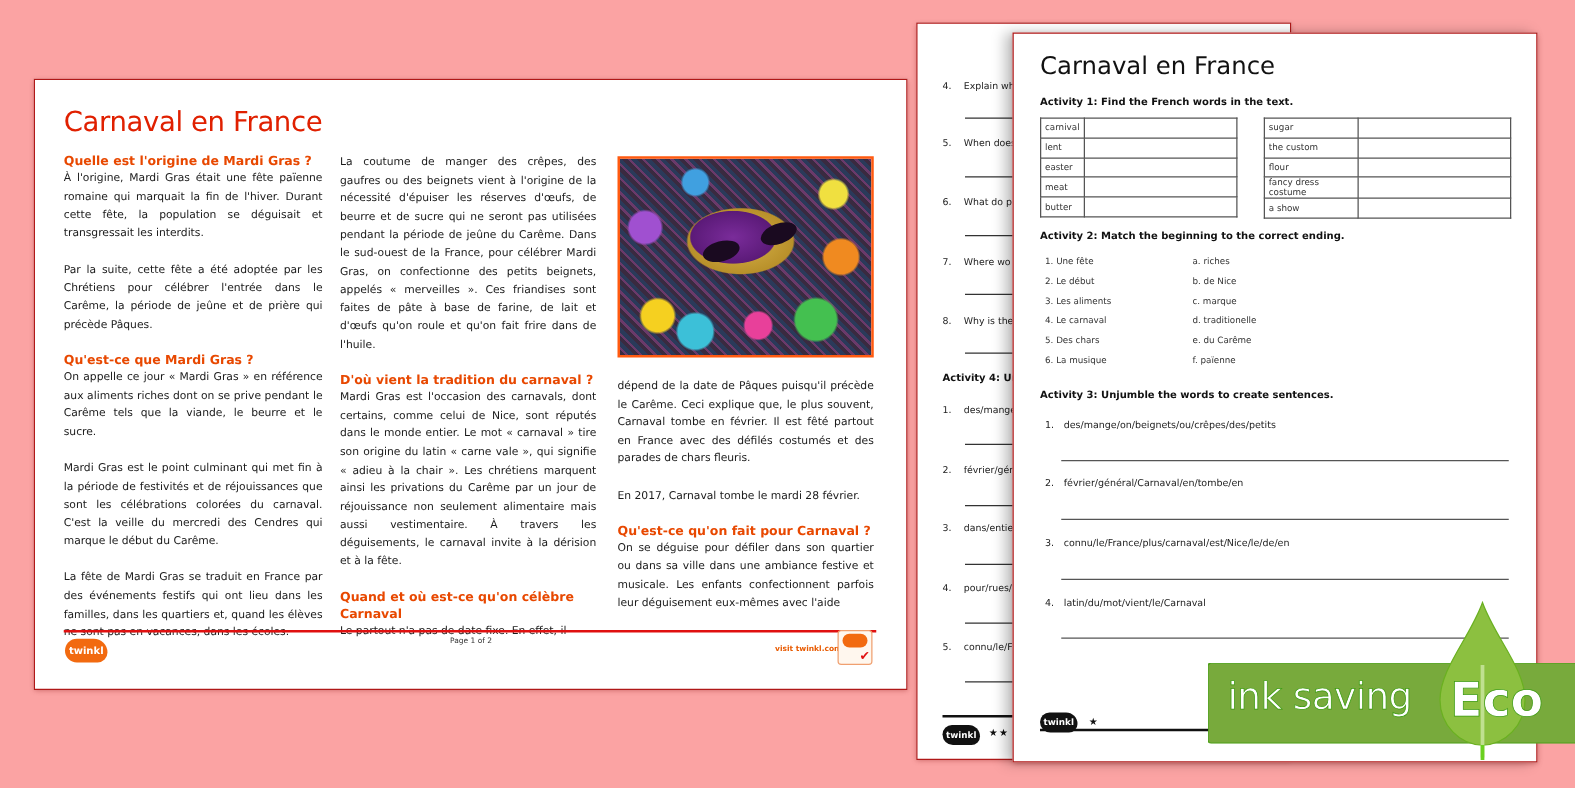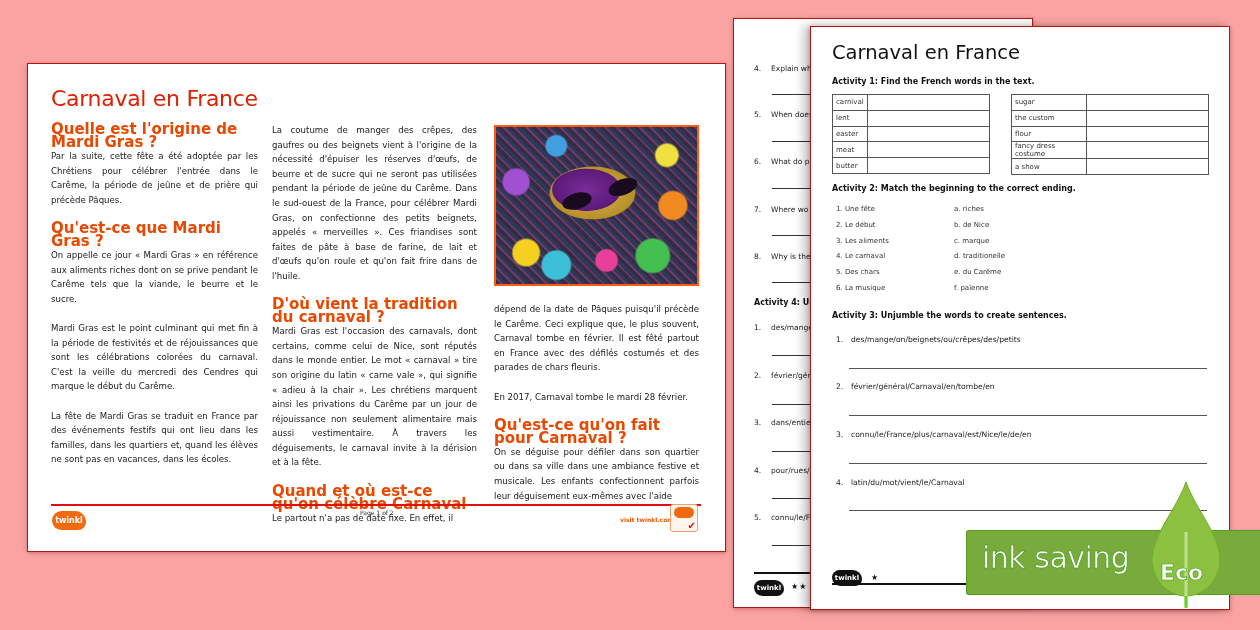--- a/index.html
+++ b/index.html
@@ -13,21 +13,21 @@
     box-shadow: 0 1px 4px rgba(120,0,0,0.35);
   }
   .p1-title {
     position: absolute; left: 23px; top: 22px;
     font-family: "DejaVu Sans", sans-serif; font-size: 22px; color: #e02000; letter-spacing: -0.3px;
   }
   .col { position: absolute; font-size: 8.6px; line-height: 14.6px; color: #1a1a1a; text-align: justify; }
   .col.c1 { left: 23px; top: 59px; width: 207px; }
   .col.c2 { left: 244px; top: 59px; width: 205px; }
   .col.c3 { left: 466px; top: 238px; width: 205px; }
-  .col h3 { font-size: 15px; line-height: 13px; color: #e84800; font-weight: bold; text-align: left; }
+  .col h3 { font-size: 10px; line-height: 13px; color: #e84800; font-weight: bold; text-align: left; }
   .col p { margin-bottom: 14.6px; }
   .col p.tight { margin-bottom: 0; }
   .photo {
     position: absolute; left: 466px; top: 61px; width: 205px; height: 161px;
     border: 2px solid #ff5a10; overflow: hidden;
     background:
       radial-gradient(ellipse 28% 22% at 45% 40%, #7a2c9a 0%, #5b1a78 60%, transparent 62%),
       radial-gradient(ellipse 38% 30% at 48% 42%, #d8b24a 0%, #b8902a 55%, transparent 57%),
       radial-gradient(circle at 15% 80%, #f5d020 0 6%, transparent 7%),
       radial-gradient(circle at 30% 88%, #3cc0d8 0 7%, transparent 8%),
@@ -99,32 +99,33 @@
   }
   .eco-text {
     position: absolute; left: 982px; top: 540px; font-size: 30px; color: #fff;
     font-family: "DejaVu Sans", sans-serif; letter-spacing: -0.5px;
     -webkit-text-stroke: 0.6px #3c9a10;
   }
   .leaf {
     position: absolute; left: 1146px; top: 480px; width: 80px; height: 128px;
   }
   .eco-word {
-    position: absolute; left: 1160px; top: 538px; font-size: 22px; font-weight: bold; color: #fff; margin-top: 22px;
+    position: absolute; left: 1160px; top: 538px; font-size: 38px; font-weight: bold; color: #fff;
     -webkit-text-stroke: 0.6px #3c9a10;
   }
 </style>
 </head>
 <body>
 
 <div class="page1">
   <div class="p1-title">Carnaval en France</div>
 
   <div class="col c1">
     <h3>Quelle est l'origine de Mardi Gras ?</h3>
+    <p>À l'origine, Mardi Gras était une fête païenne romaine qui marquait la fin de l'hiver. Durant cette fête, la population se déguisait et transgressait les interdits.</p>
     <p>Par la suite, cette fête a été adoptée par les Chrétiens pour célébrer l'entrée dans le Carême, la période de jeûne et de prière qui précède Pâques.</p>
     <h3>Qu'est-ce que Mardi Gras ?</h3>
     <p>On appelle ce jour « Mardi Gras » en référence aux aliments riches dont on se prive pendant le Carême tels que la viande, le beurre et le sucre.</p>
     <p>Mardi Gras est le point culminant qui met fin à la période de festivités et de réjouissances que sont les célébrations colorées du carnaval. C'est la veille du mercredi des Cendres qui marque le début du Carême.</p>
     <p class="tight">La fête de Mardi Gras se traduit en France par des événements festifs qui ont lieu dans les familles, dans les quartiers et, quand les élèves ne sont pas en vacances, dans les écoles.</p>
   </div>
 
   <div class="col c2">
     <p>La coutume de manger des crêpes, des gaufres ou des beignets vient à l'origine de la nécessité d'épuiser les réserves d'œufs, de beurre et de sucre qui ne seront pas utilisées pendant la période de jeûne du Carême. Dans le sud-ouest de la France, pour célébrer Mardi Gras, on confectionne des petits beignets, appelés « merveilles ». Ces friandises sont faites de pâte à base de farine, de lait et d'œufs qu'on roule et qu'on fait frire dans de l'huile.</p>
     <h3>D'où vient la tradition du carnaval ?</h3>

